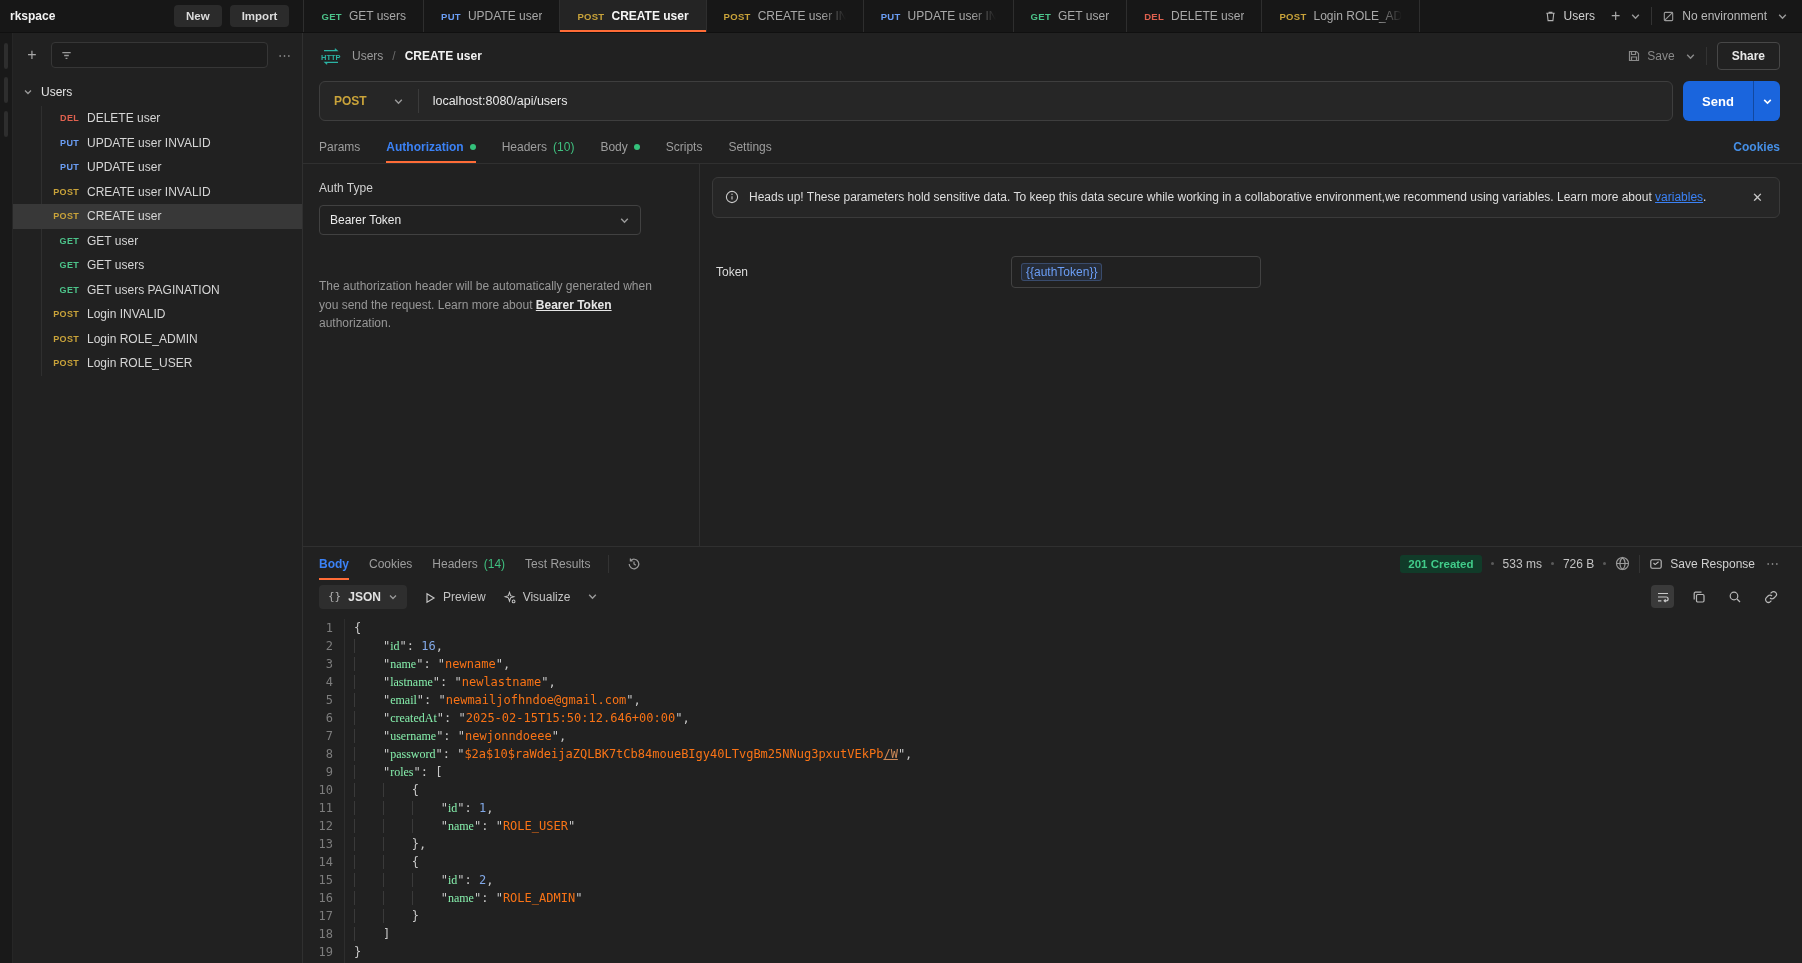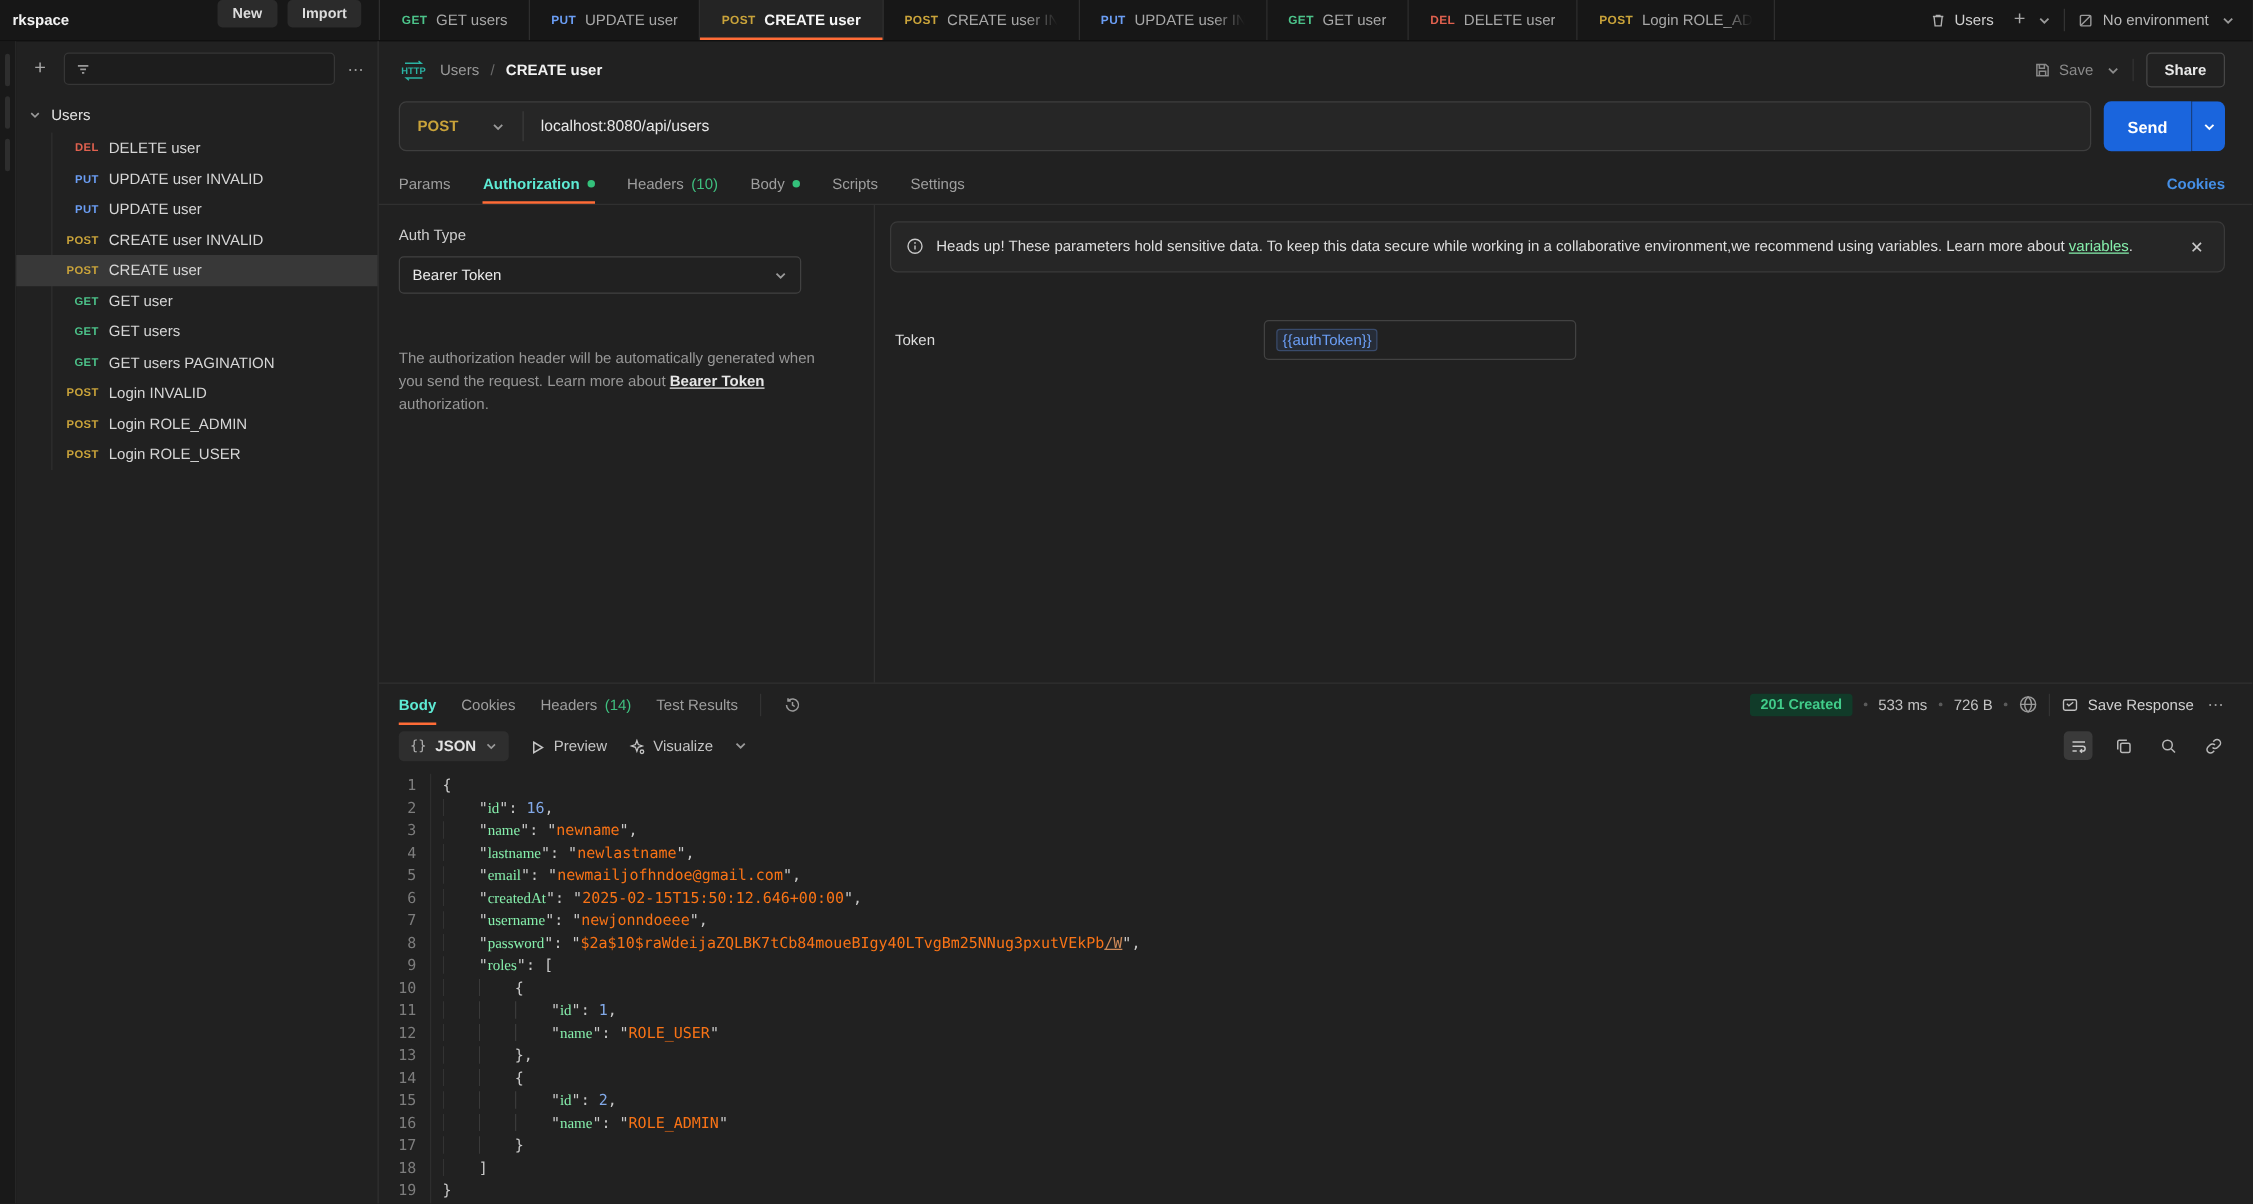--- a/index.html
+++ b/index.html
@@ -8,21 +8,21 @@
     --bg:#212121; --bgdark:#171717; --panel:#262626; --border:#303030; --border2:#3e3e3e;
     --txt:#f0f0f0; --txtdim:#9e9e9e; --txtmid:#cfcfcf;
   }
   *{box-sizing:border-box; margin:0; padding:0;}
   html,body{width:1802px;height:963px;overflow:hidden;}
   body{background:var(--bg); font-family:"Liberation Sans",sans-serif; font-size:12px; color:var(--txtmid);}
   svg{display:block;}
   
   .topbar{height:33px; background:var(--bgdark); display:flex; align-items:stretch; border-bottom:1px solid #101010;}
   .ws{display:flex;align-items:center; padding:12px 10px; color:#f2f2f2; font-weight:700; width:174px;}
-  .tbbtns{display:flex; align-items:flex-start; gap:8px; padding-right:14px;}
+  .tbbtns{display:flex; align-items:center; gap:8px; padding-right:14px;}
   .tb-btn{background:#2b2b2b;border:none;color:#dcdcdc;font-size:11.5px;font-weight:600;padding:5px 12px;border-radius:4px;font-family:inherit;cursor:pointer;}
   .tabstrip{flex:1; display:flex; align-items:stretch; border-left:1px solid #2e2e2e; overflow:hidden;}
   .ttab{display:flex;align-items:center;gap:7px;padding:0 17px;border-right:1px solid #2e2e2e;white-space:nowrap;position:relative;max-width:172px;}
   .ttab .tm{font-size:9.5px;font-weight:700;letter-spacing:.3px;}
   .ttab .tl{color:#a8a8a8;font-size:12px;overflow:hidden;}
   .ttab .tl.trunc{max-width:88px;-webkit-mask-image:linear-gradient(90deg,#000 72%,transparent);mask-image:linear-gradient(90deg,#000 72%,transparent);}
   .ttab.active{background:#242424;}
   .ttab.active .tl{color:#f5f5f5;font-weight:600;}
   .ttab.active::after{content:"";position:absolute;left:0;right:0;bottom:0;height:2px;background:var(--orange);}
   .tbright{display:flex;align-items:center;gap:10px;padding:0 14px 0 10px;}
@@ -60,36 +60,36 @@
   .url-row{display:flex;align-items:center;padding:2px 22px 10px 16px;gap:10px;}
   .url-box{flex:1;height:40px;background:#262626;border:1px solid var(--border2);border-radius:6px;display:flex;align-items:center;}
   .method{display:flex;align-items:center;gap:26px;padding:0 14px;font-weight:700;font-size:12px;cursor:pointer;}
   .url-div{width:1px;height:24px;background:#3b3b3b;}
   .url-text{padding-left:14px;color:#e8e8e8;font-size:12.5px;}
   .send-wrap{display:flex;}
   .send{width:70px;height:40px;background:var(--send);border:none;border-radius:6px 0 0 6px;color:#fff;font-family:inherit;font-size:13px;font-weight:600;cursor:pointer;}
   .send-chev{width:27px;height:40px;background:var(--send);border:none;border-left:1px solid rgba(0,0,0,.28);border-radius:0 6px 6px 0;display:flex;align-items:center;justify-content:center;cursor:pointer;}
   .req-tabs{height:33px;display:flex;align-items:center;gap:26px;padding:0 22px 0 16px;border-bottom:1px solid var(--border);text-align:center;}
   .rtab{display:flex;align-items:center;gap:6px;color:var(--txtdim);height:100%;position:relative;cursor:pointer;white-space:nowrap;}
-  .rtab.active{color:#5eead4;font-weight:600;}
+  .rtab.active{color:#3b82f6;font-weight:600;}
   .rtab.active::after{content:"";position:absolute;left:0;right:0;bottom:0;height:2px;background:var(--orange);}
   .rtab .cnt{color:var(--green);}
   .rtab .dot{width:6px;height:6px;border-radius:50%;background:var(--dot);}
   .cookies{margin-left:auto;color:var(--link);font-weight:600;cursor:pointer;}
   
   .req-body{display:flex;height:382px;}
   .auth-col{width:397px;border-right:1px solid var(--border);padding:17px 20px 0 16px;}
   .field-label{color:#cfcfcf;margin-bottom:10px;}
   .select{width:322px;height:30px;border:1px solid #414141;border-radius:4px;display:flex;align-items:center;justify-content:space-between;padding:0 10px;color:#ebebeb;cursor:pointer;}
   .auth-desc{margin-top:42px;width:344px;color:#979797;line-height:1.55;}
   .auth-desc b{color:#e6e6e6;text-decoration:underline;font-weight:700;}
   .params-col{flex:1;padding:13px 22px 0 12px;min-width:0;}
   .banner{border:1px solid #3a3a3a;background:#262626;border-radius:6px;padding:10px 12px;display:flex;gap:10px;align-items:flex-start;}
   .banner .btext{flex:1;color:#dedede;line-height:1.6;}
-  .banner a{color:#86efac;text-decoration:underline;cursor:pointer;}
+  .banner a{color:#3b82f6;text-decoration:underline;cursor:pointer;}
   .banner .x{color:#c8c8c8;cursor:pointer;padding:2px 4px;font-size:13px;}
   .token-row{margin-top:38px;display:flex;align-items:center;padding-left:4px;}
   .token-label{width:264px;color:#dcdcdc;}
   .token-input{width:250px;height:32px;border:1px solid #424242;border-radius:4px;display:flex;align-items:center;padding:0 9px;cursor:text;margin-left:31px;}
   .var{color:#6b9ef5;background:rgba(70,110,190,.14);border:1px solid rgba(95,135,210,.35);border-radius:3px;padding:1px 4px;font-size:12px;}
   
   .resp{flex:1;border-top:1px solid var(--border);display:flex;flex-direction:column;min-height:0;}
   .resp-head{height:33px;display:flex;align-items:center;gap:18px;padding:0 20px 0 16px;}
   .resp-right{margin-left:auto;display:flex;align-items:center;gap:9px;}
   .badge{background:var(--badgebg);color:var(--badgetx);font-weight:700;font-size:11.5px;padding:3px 8px;border-radius:3px;}

